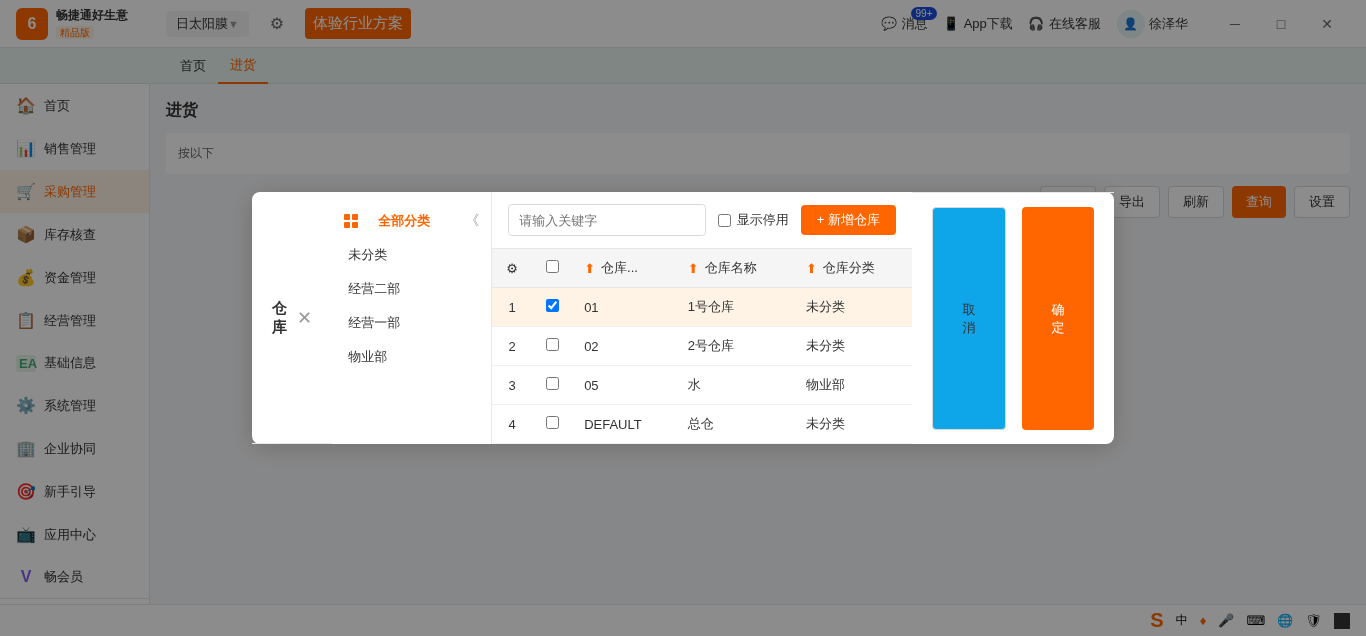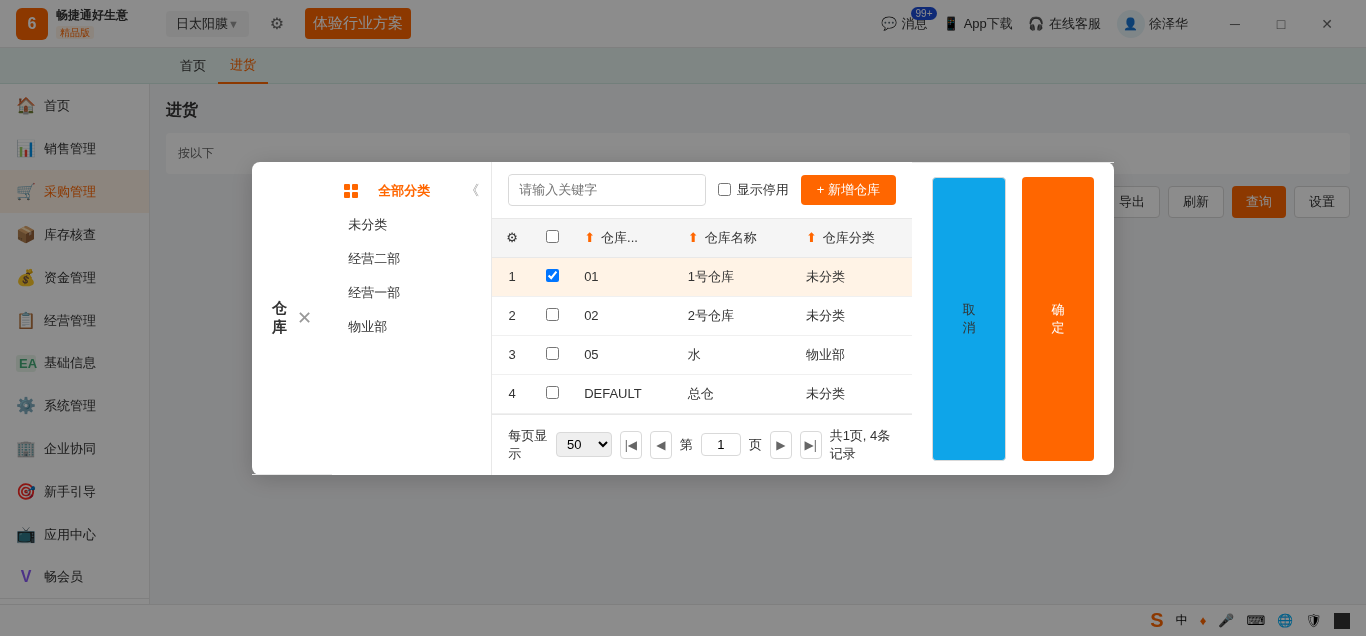--- a/index.html
+++ b/index.html
@@ -709,36 +709,20 @@
       <td class="center">4</td>
       <td class="center"><input type="checkbox" style=""></td>
       <td>DEFAULT</td>
       <td>总仓</td>
       <td>未分类</td>
     </tr>
               </tbody>
           </table>
         </div>
 
-        <div class="pagination-bar">
-          <span>每页显示</span>
-          <select class="page-size-select">
-            <option>50</option>
-            <option>100</option>
-            <option>200</option>
-          </select>
-          <button class="page-nav-btn">|◀</button>
-          <button class="page-nav-btn">◀</button>
-          <span>第</span>
-          <input class="page-input" type="text" value="1" style="">
-          <span>页</span>
-          <button class="page-nav-btn">▶</button>
-          <button class="page-nav-btn">▶|</button>
-          <span>共1页, 4条记录</span>
-        </div>
       </div>
     </div>
 
     <div class="modal-footer">
       <button class="btn-cancel">取消</button>
       <button class="btn-confirm">确定</button>
     </div>
 
   </div>
 </div>

